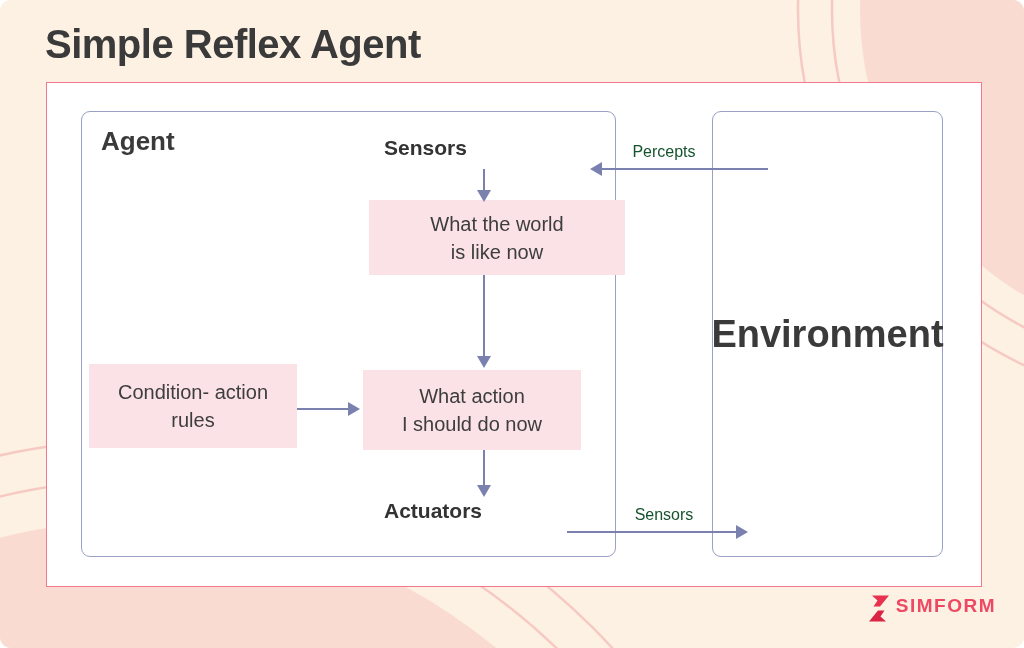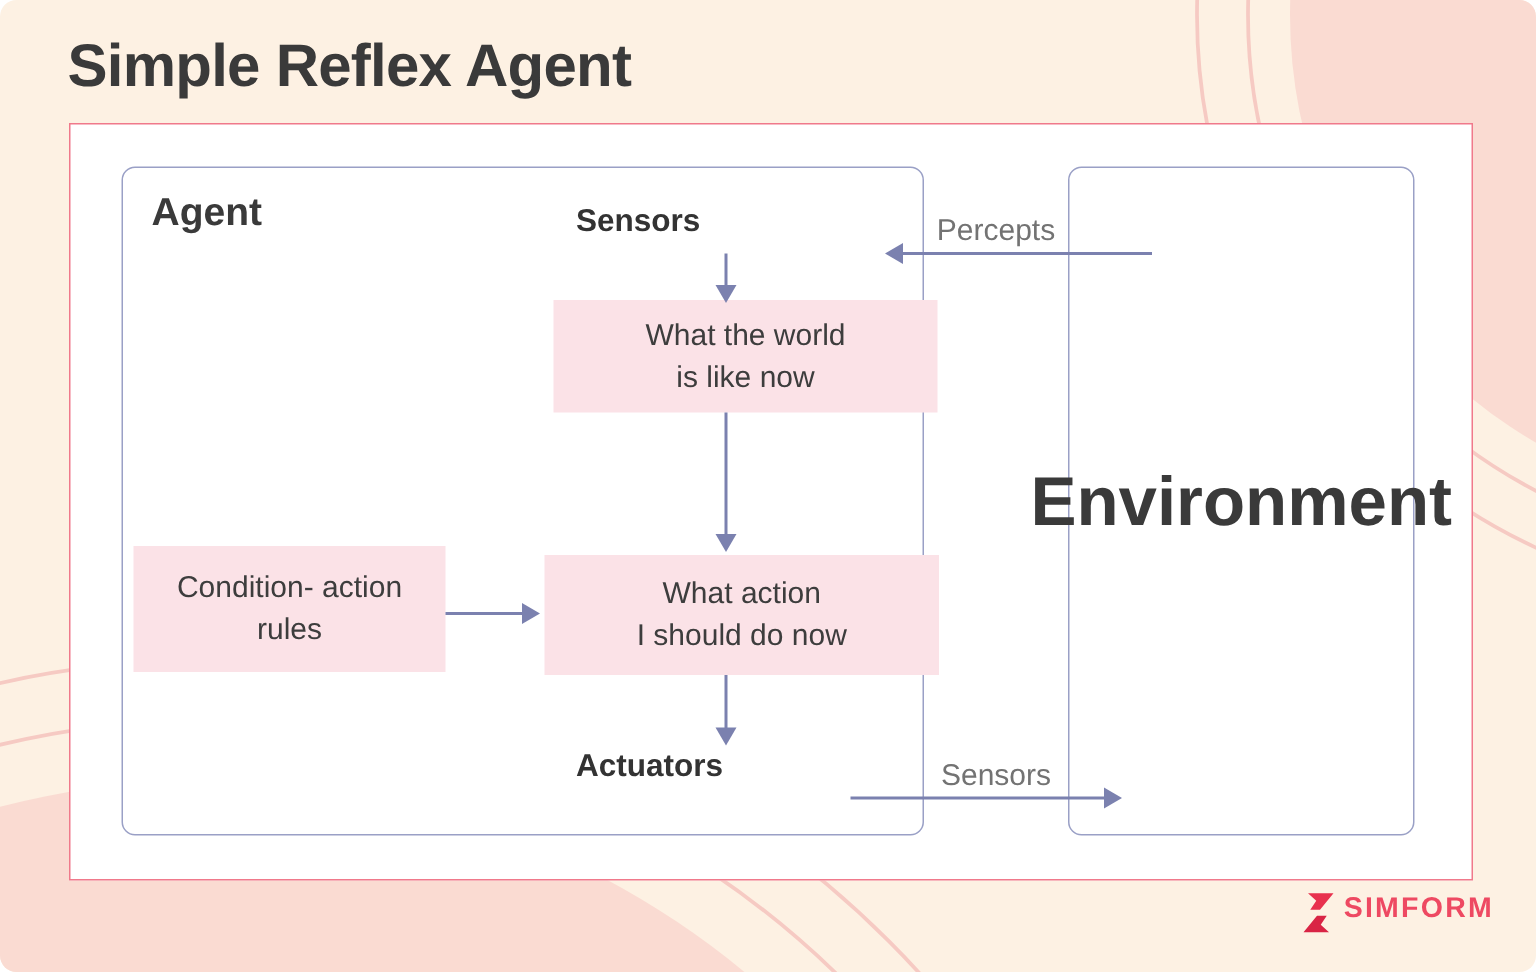--- a/index.html
+++ b/index.html
@@ -22,38 +22,38 @@
     position:absolute;z-index:2;background:#ffffff;
     border:1.5px solid #9aa0c6;border-radius:9px;box-sizing:border-box;
   }
   .agent-box{left:81px;top:111px;width:535px;height:446px;}
   .env-box{left:712px;top:111px;width:231px;height:446px;
     display:flex;align-items:center;justify-content:center;}
   .agent-label{
     position:absolute;left:19px;top:14px;
     font-size:26px;font-weight:700;color:#3a3a3a;
   }
-  .env-label{font-size:46px;font-weight:700;color:#3a3a3a;}
+  .env-label{font-size:38px;font-weight:700;color:#3a3a3a;}
   .io-label{
     position:absolute;z-index:3;width:200px;
     font-size:21px;font-weight:700;color:#333333;
   }
   .sensors-label{left:384px;top:136px;}
   .actuators-label{left:384px;top:499px;}
   .node{
     position:absolute;z-index:2;background:#fbe2e7;
     display:flex;align-items:center;justify-content:center;text-align:center;
     font-size:20px;line-height:28px;color:#3d3d3d;white-space:pre-line;
   }
   .node-world{left:369px;top:200px;width:256px;height:75px;}
-  .node-action{left:363px;top:370px;width:263px;height:80px;}
+  .node-action{left:363px;top:370px;width:218px;height:80px;}
   .node-rules{left:89px;top:364px;width:208px;height:84px;}
   .flow-label{
     position:absolute;z-index:3;width:100px;text-align:center;
-    font-size:20px;color:#737373;
+    font-size:16px;color:#14532d;
   }
   .percepts-label{left:614px;top:143px;}
   .actions-label{left:614px;top:506px;}
   .arrows{position:absolute;inset:0;z-index:4;pointer-events:none;}
   .brand{
     position:absolute;right:28px;top:595px;z-index:2;
     display:flex;gap:5px;
   }
   .brand-name{
     font-size:19px;font-weight:700;color:#ee4962;letter-spacing:1.5px;

